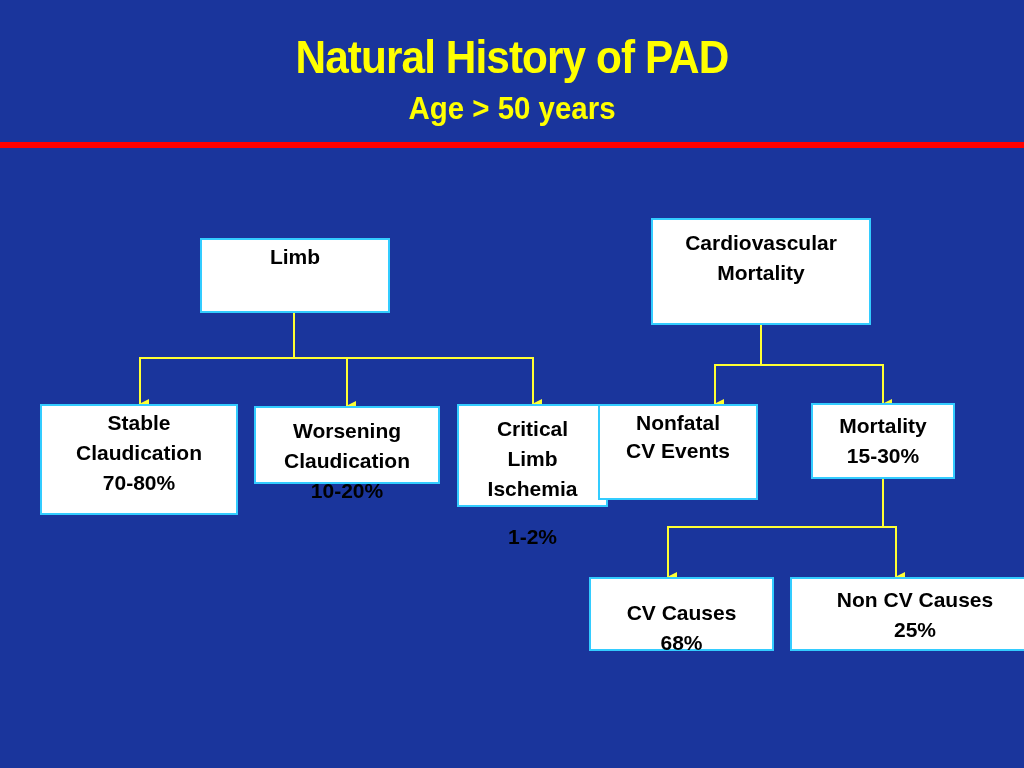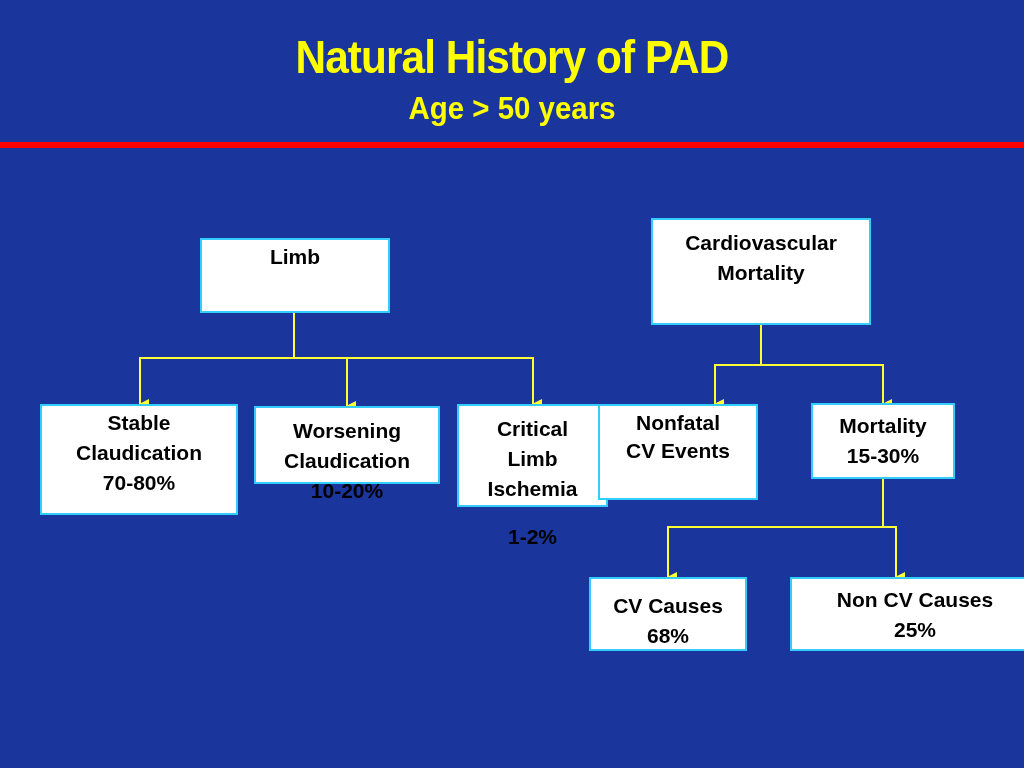--- a/index.html
+++ b/index.html
@@ -67,21 +67,21 @@
 <div class="box" style="left:598px;top:404px;width:160px;height:96px;padding-top:2px">
   <span>Nonfatal</span>
   <span style="line-height:26px">CV Events</span>
 </div>
 
 <div class="box" style="left:811px;top:403px;width:144px;height:76px;padding-top:6px">
   <span>Mortality</span>
   <span>15-30%</span>
 </div>
 
-<div class="box" style="left:589px;top:577px;width:158px;height:74px;padding-top:12px">
+<div class="box" style="left:589px;top:577px;width:185px;height:74px;padding-top:19px">
   <span>CV Causes</span>
   <span>68%</span>
 </div>
 
 <div class="box" style="left:790px;top:577px;width:250px;height:74px;padding-top:6px">
   <span>Non CV Causes</span>
   <span>25%</span>
 </div>
 
 </body></html>

